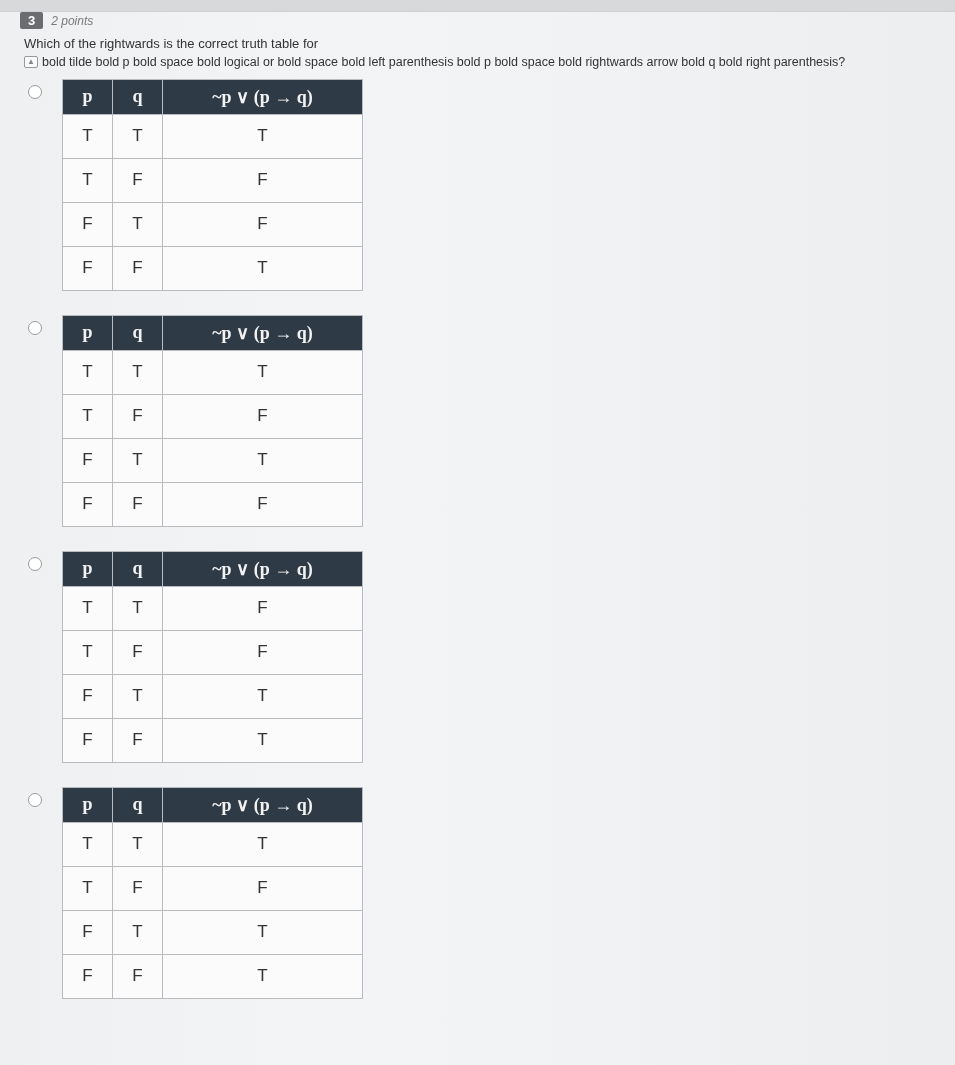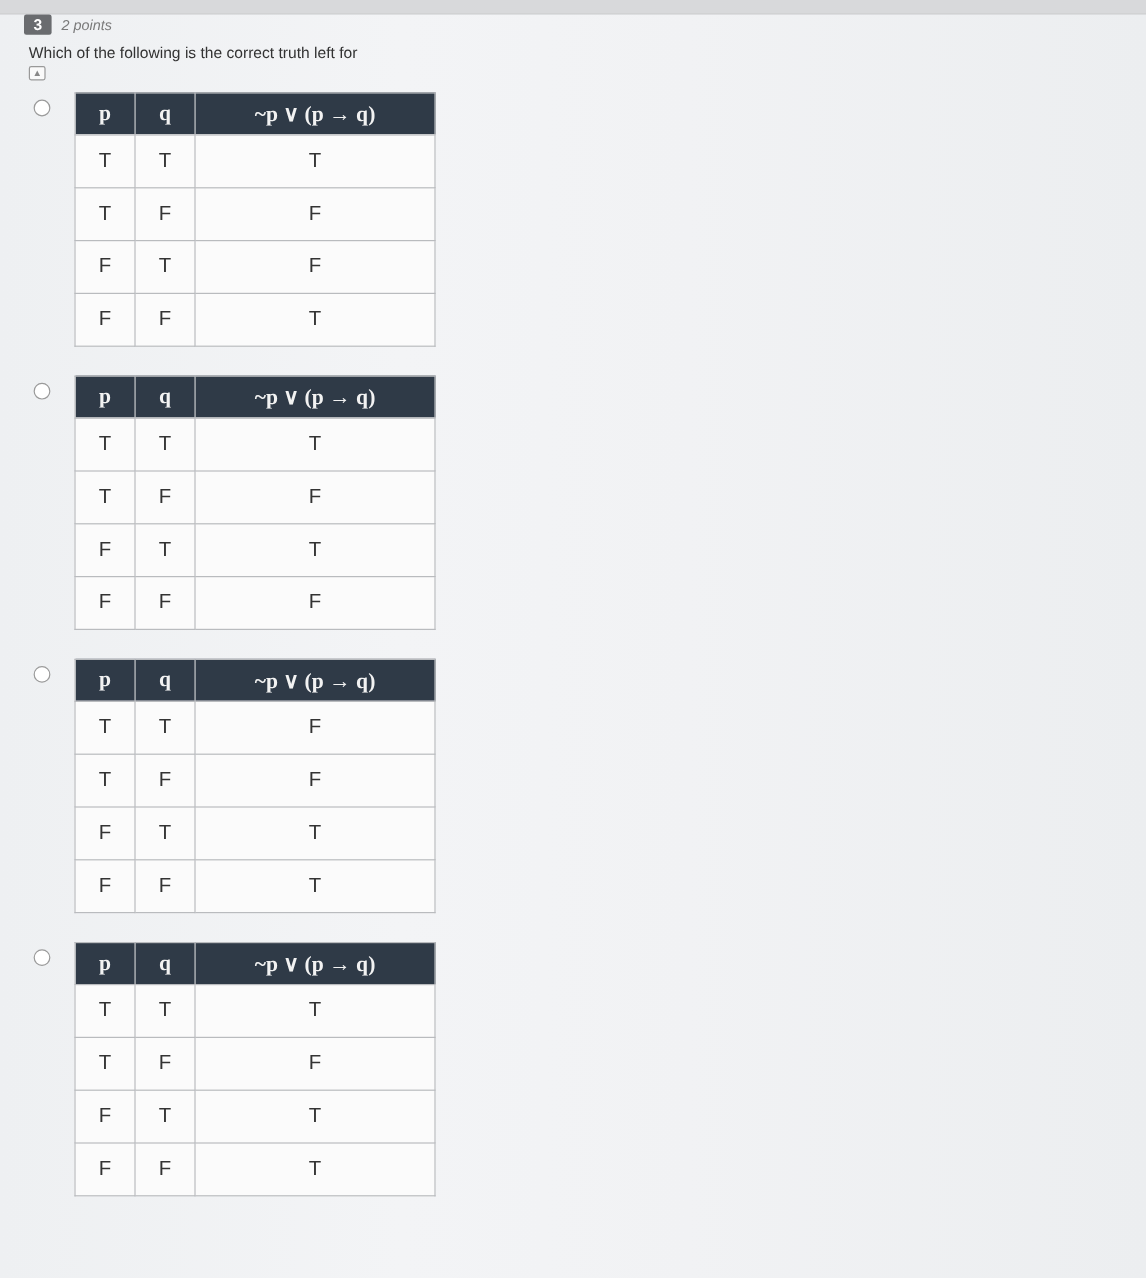--- a/index.html
+++ b/index.html
@@ -116,23 +116,24 @@
 <body>
 
 <div class="page">
   <div class="topbar"></div>
 
   <div class="question-header">
     <span class="qnum-box">3</span>
     <span class="points">2 points</span>
   </div>
 
-  <div class="question-text">Which of the following is the correct truth left for</div>
+  <div class="question-text">Which of the rightwards is the correct truth table for</div>
   <div class="question-sub">
     <span class="img-placeholder">▲</span>
+    <span>bold tilde bold p bold space bold logical or bold space bold left parenthesis bold p bold space bold rightwards arrow bold q bold right parenthesis?</span>
   </div>
 
   <div class="options">
 
     <div class="option-block">
       <div class="radio"></div>
       <table class="truth">
         <thead>
           <tr>
             <th class="col-p">p</th>

